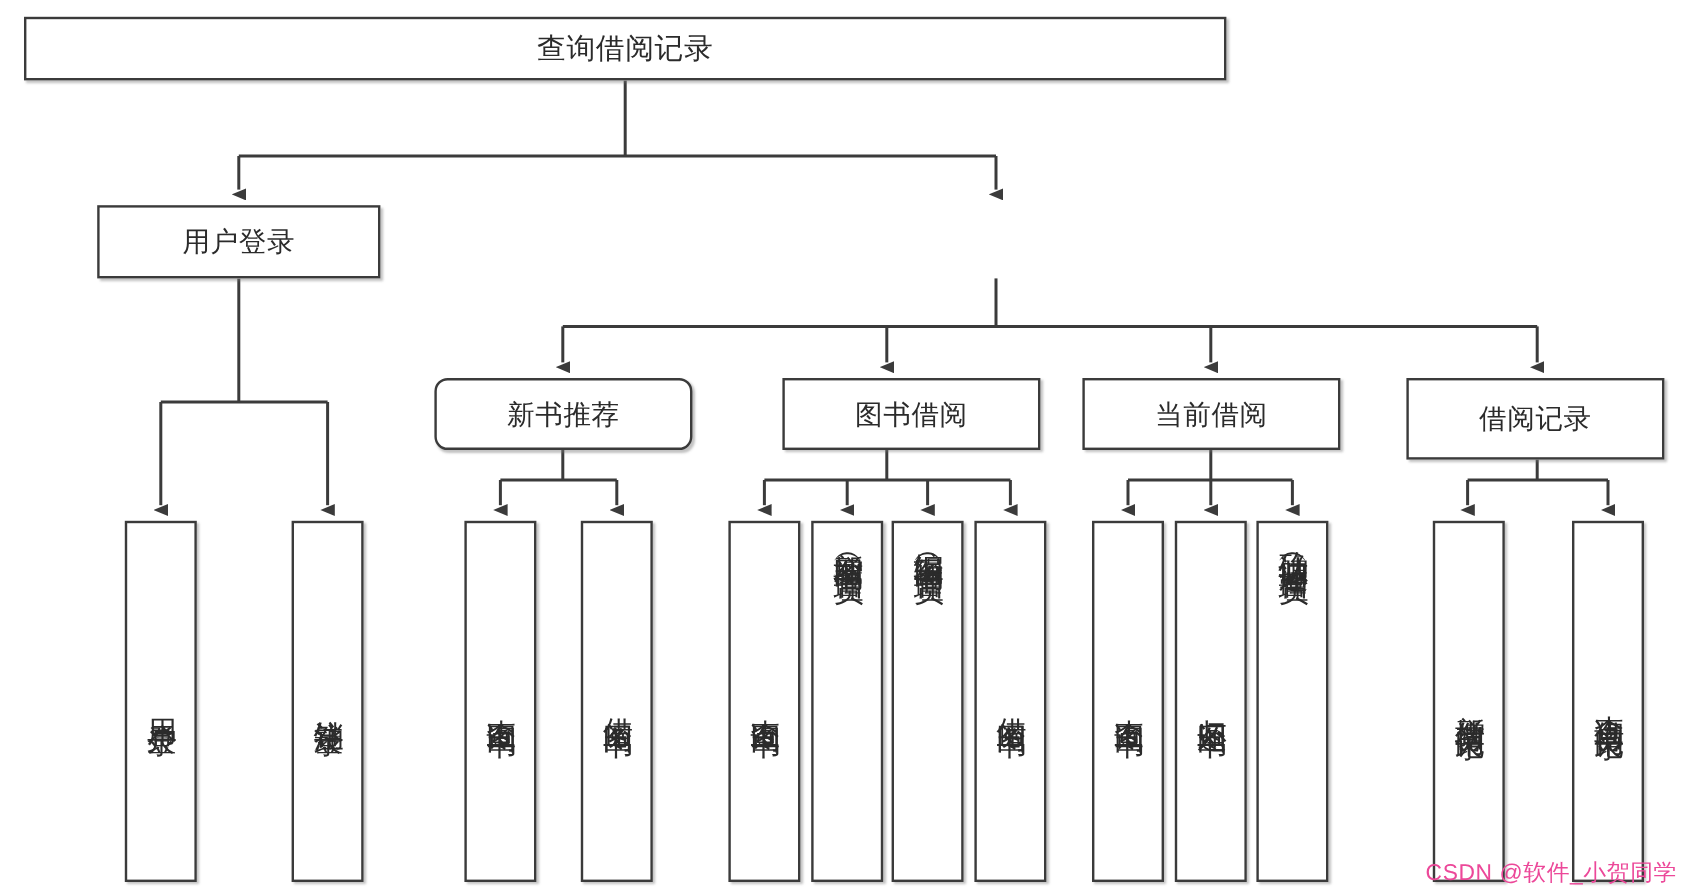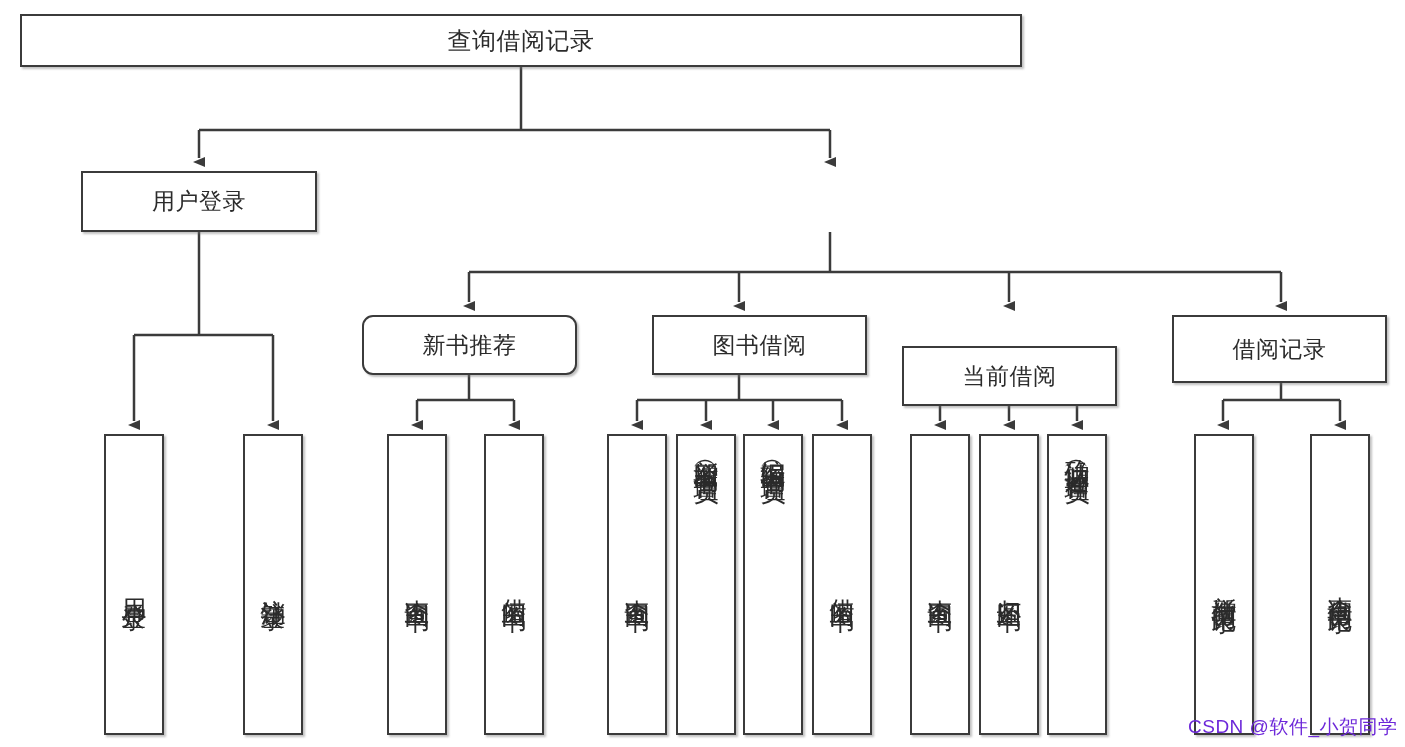--- a/index.html
+++ b/index.html
@@ -66,21 +66,21 @@
   }
   
   .node.v.tall-text {
     align-items: flex-start;
   }
   .watermark {
     position: absolute;
     left: 1188px;
     top: 714px;
     font-size: 19px;
-    color: #6d28d9;
+    color: #ec4899;
     white-space: nowrap;
     letter-spacing: 0.5px;
   }
 </style>
 </head>
 <body>
 
 <div id="canvas">
 
   <svg class="links" viewBox="0 0 1405 747" xmlns="http://www.w3.org/2000/svg">
@@ -143,21 +143,21 @@
 
 
   <div class="node h" style="left:362px; top:315px; width:215px; height:60px;border-radius:11px;">
     <span class="label">新书推荐</span>
   </div>
 
   <div class="node h" style="left:652px; top:315px; width:215px; height:60px;">
     <span class="label">图书借阅</span>
   </div>
 
-  <div class="node h" style="left:902px; top:315px; width:215px; height:60px;margin-top:31px;">
+  <div class="node h" style="left:902px; top:315px; width:215px; height:60px;">
     <span class="label">当前借阅</span>
   </div>
 
   <div class="node h" style="left:1172px; top:315px; width:215px; height:68px;">
     <span class="label">借阅记录</span>
   </div>
 
   <div class="node v" style="left:104px; top:434px; width:60px; height:301px;">
     <span class="label">用户登录</span>
   </div>

